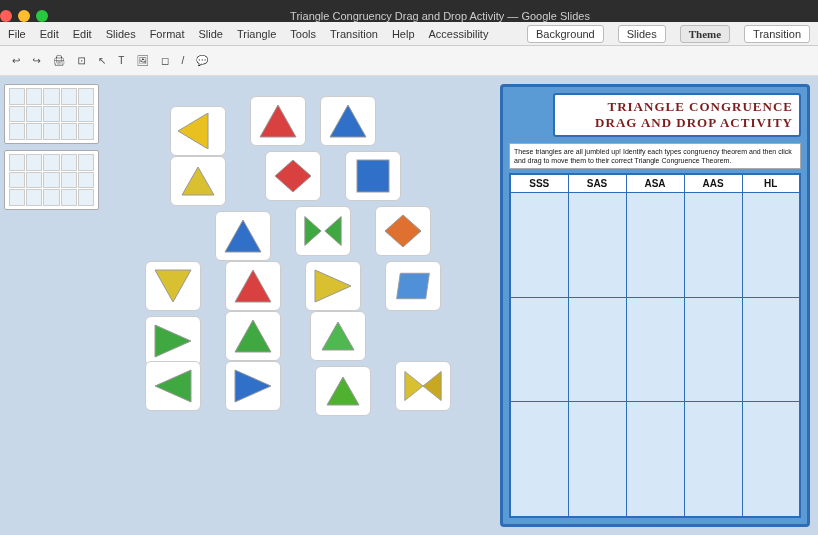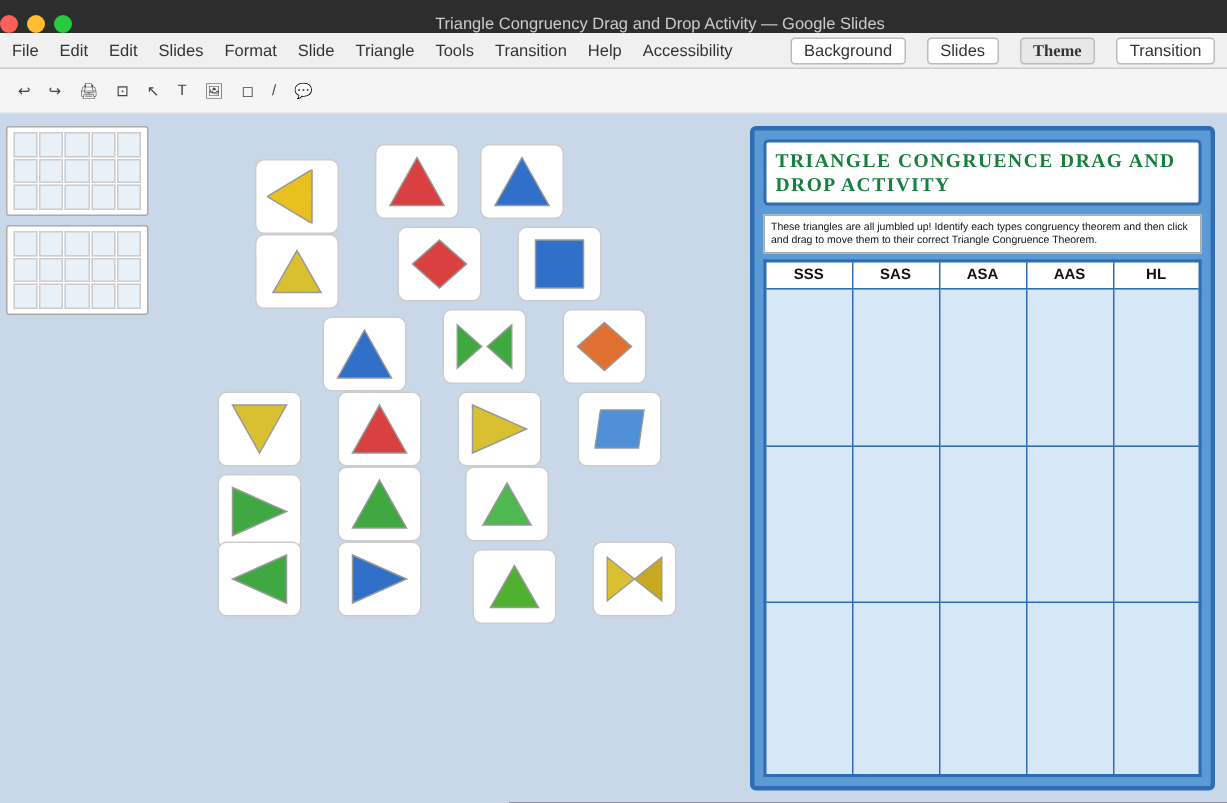--- a/index.html
+++ b/index.html
@@ -166,29 +166,30 @@
       margin: 8px 8px 8px 0;
       padding: 6px;
       display: flex;
       flex-direction: column;
     }
 
     #activity-title {
       background: white;
       border: 2px solid #2e6db4;
       border-radius: 3px;
-      text-align: left;
+      text-align: right;
       font-size: 13px;
       font-weight: bold;
       font-family: 'Georgia', serif;
       letter-spacing: 1px;
       padding: 4px 6px;
-      color: #15803d;
+      color: #7f1d1d;
       margin-bottom: 6px;
       text-transform: uppercase;
+      margin-left: 44px;
     }
 
     #activity-instructions {
       font-size: 7px;
       color: #111;
       background: white;
       border: 1px solid #aaa;
       padding: 3px 4px;
       margin-bottom: 4px;
       line-height: 1.3;

